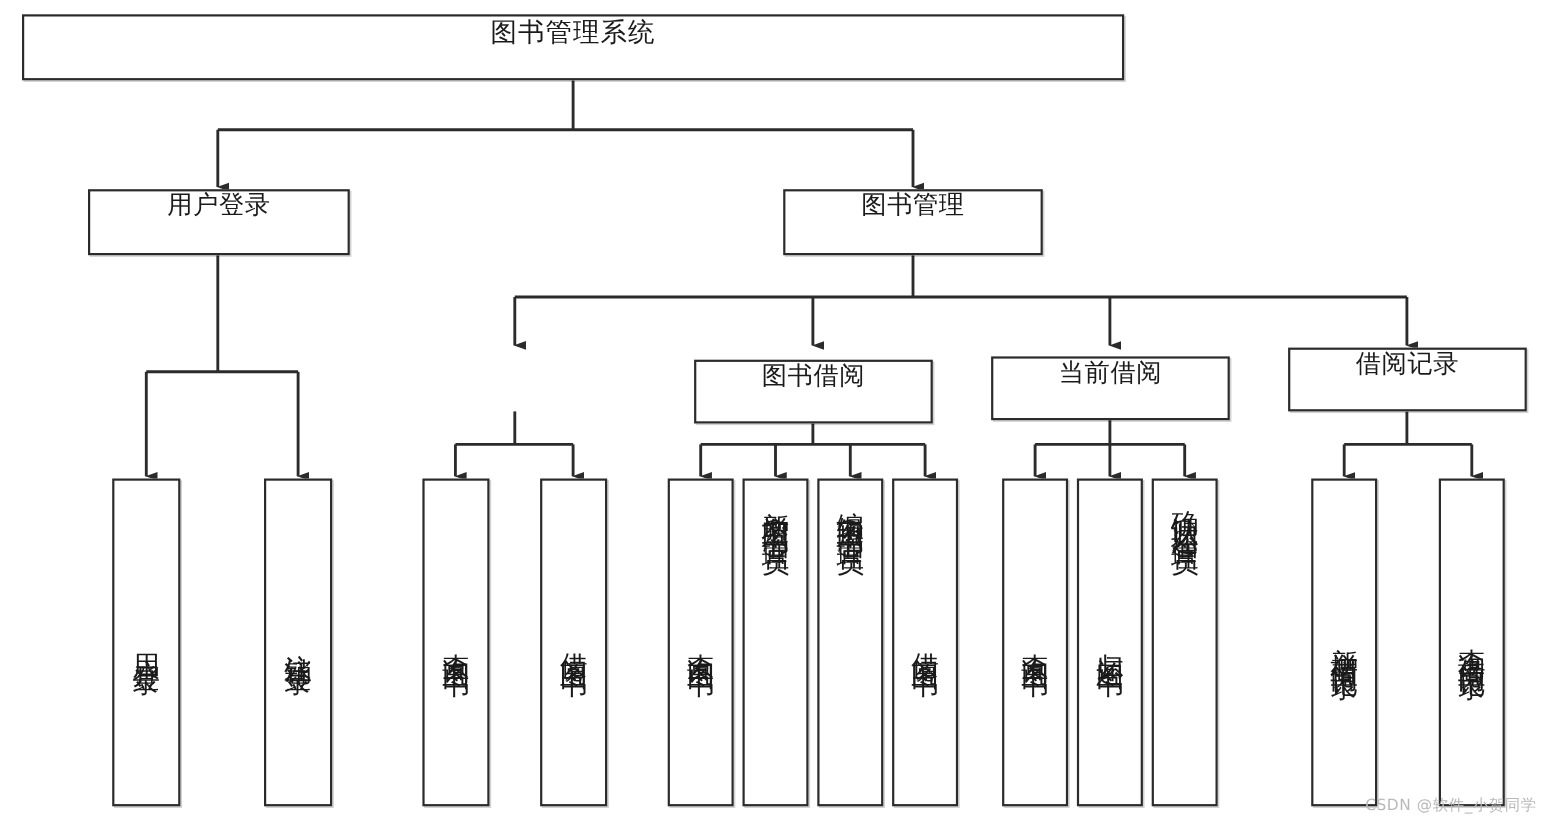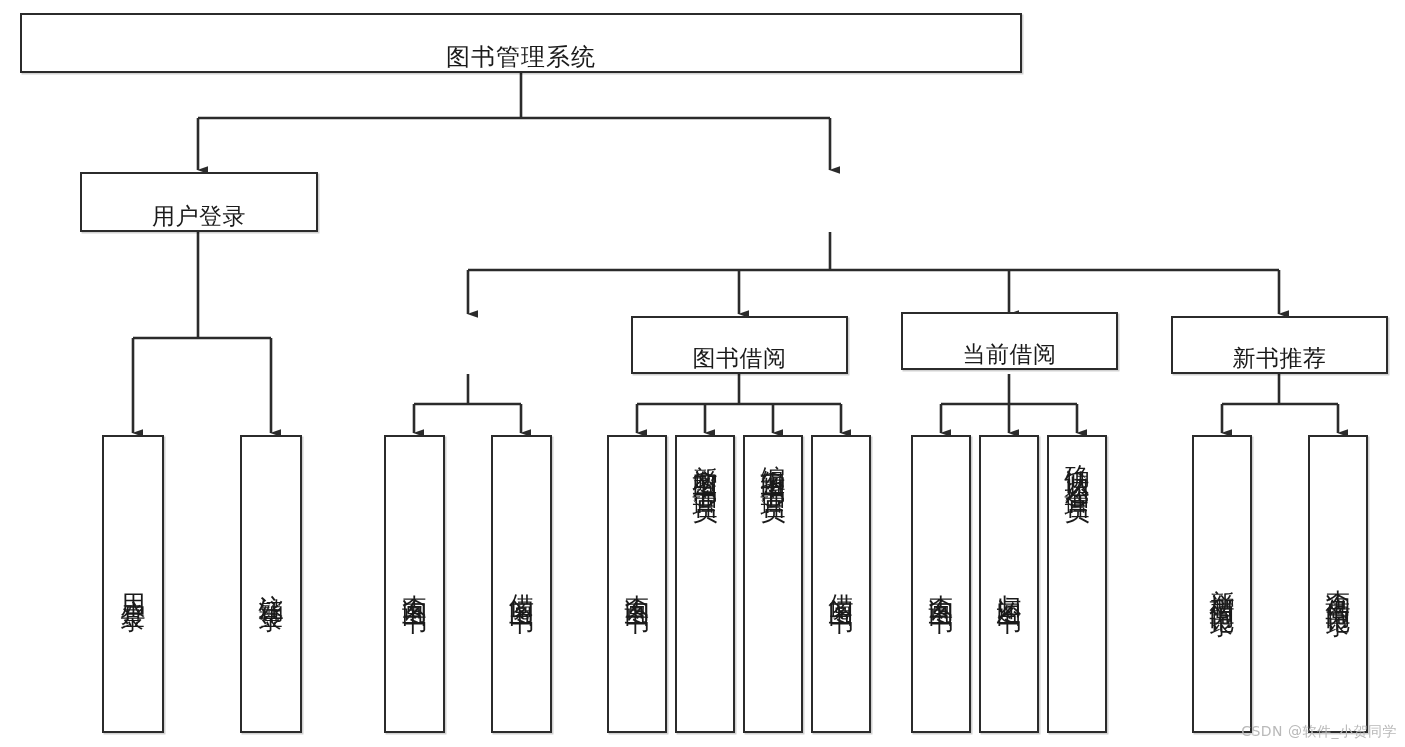--- a/index.html
+++ b/index.html
@@ -25,21 +25,21 @@
     width: 1405px;
     height: 747px;
   }
   
   .node {
     position: absolute;
     box-sizing: border-box;
     background: #ffffff;
     border: 2.5px solid #2b2b2b;
     display: flex;
-    align-items: flex-end;
+    align-items: flex-start;
     justify-content: center;
     box-shadow: 1.5px 1.5px 0 rgba(0,0,0,0.18);
   }
   .node-label {
     color: #1a1a1a;
     text-align: center;
     line-height: 1.18;
     white-space: nowrap;
   }
   .node.horizontal .node-label {
@@ -140,32 +140,35 @@
   </svg>
 
   <div class="node horizontal root" style="left:20px; top:13px; width:1002px; height:60px;">
     <span class="node-label">图书管理系统</span>
   </div>
 
   <div class="node horizontal" style="left:80px; top:172px; width:238px; height:60px;">
     <span class="node-label">用户登录</span>
   </div>
 
-
-
-  <div class="node horizontal" style="left:631px; top:316px; width:217px; height:58px;">
+  <div class="node horizontal" style="left:712px; top:172px; width:236px; height:60px;">
+    <span class="node-label">图书管理</span>
+  </div>
+
+
+  <div class="node horizontal" style="left:631px; top:327px; width:217px; height:58px;">
     <span class="node-label">图书借阅</span>
   </div>
 
-  <div class="node horizontal" style="left:901px; top:312px; width:217px; height:58px;">
+  <div class="node horizontal" style="left:901px; top:324px; width:217px; height:58px;">
     <span class="node-label">当前借阅</span>
   </div>
 
   <div class="node horizontal" style="left:1171px; top:316px; width:217px; height:58px;">
-    <span class="node-label">新书推荐</span>
+    <span class="node-label">借阅记录</span>
   </div>
 
   <div class="node vertical centered" style="left:102px; top:435px; width:62px; height:298px;">
     <span class="node-label">用户登录</span>
   </div>
 
   <div class="node vertical centered" style="left:240px; top:435px; width:62px; height:298px;">
     <span class="node-label">注销登录</span>
   </div>
 

